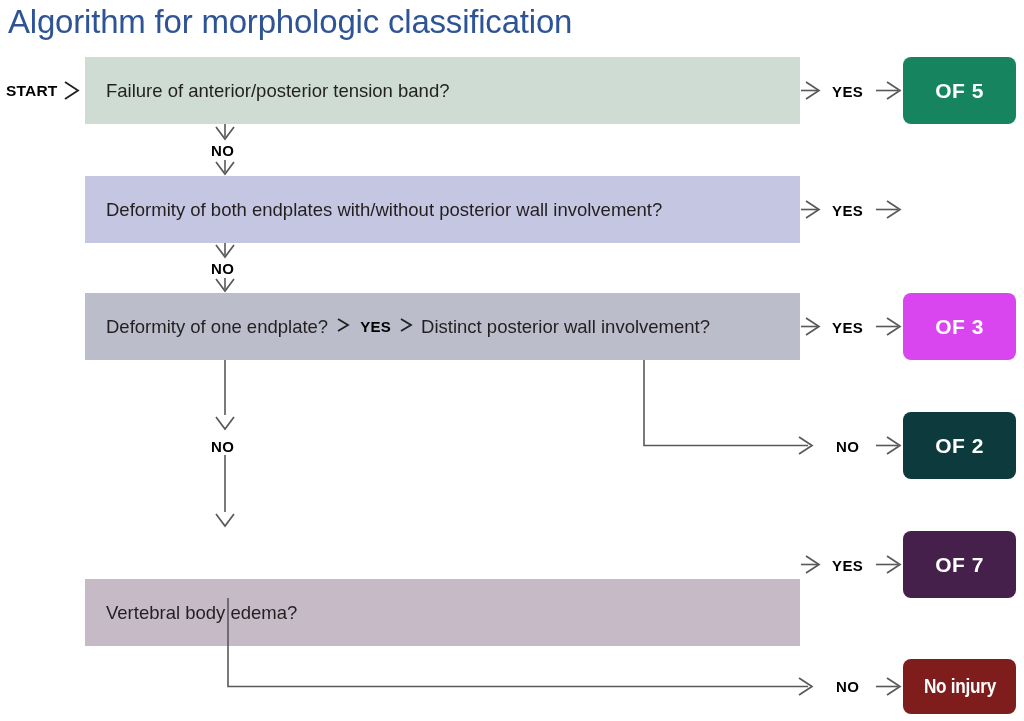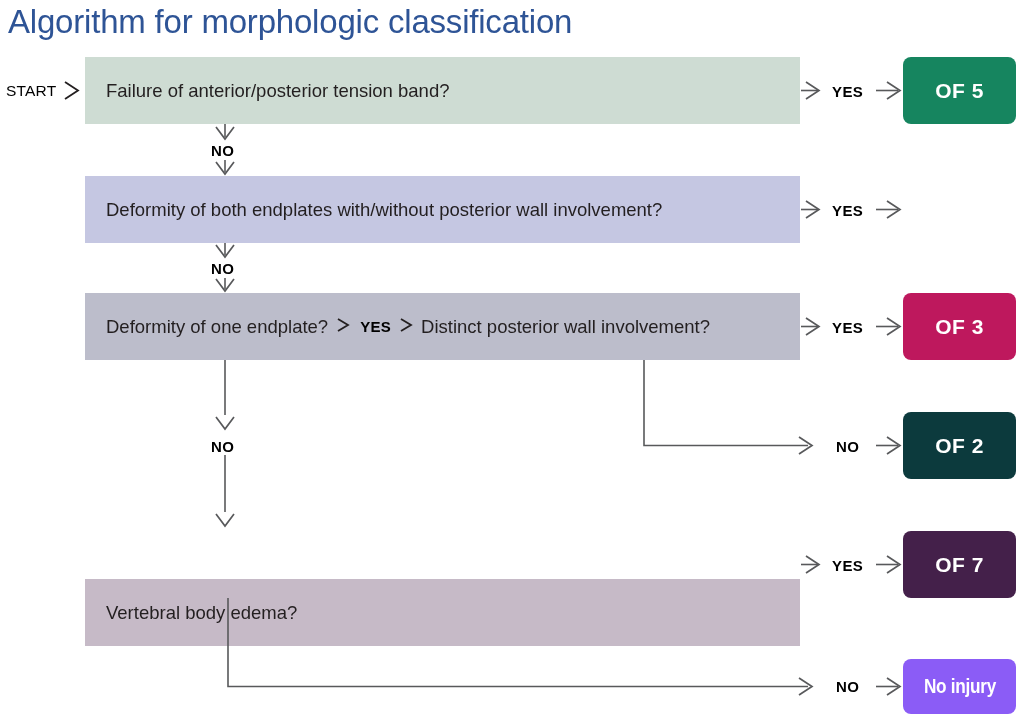--- a/index.html
+++ b/index.html
@@ -79,21 +79,21 @@
     position: absolute;
     font-size: 15px;
     font-weight: bold;
     color: #000000;
     letter-spacing: 0.4px;
     white-space: nowrap;
   }
   .start-label {
     position: absolute;
     font-size: 15.5px;
-    font-weight: normal;
+    font-weight: bold;
     color: #000000;
     letter-spacing: 0.2px;
     white-space: nowrap;
   }
   
   #wires {
     position: absolute;
     left: 0;
     top: 0;
     width: 1024px;
@@ -153,33 +153,33 @@
 
   <div class="qbox" style="top:531px; height:67px; background:#c6bac7;margin-top:48px;">
     <span class="qtext">Vertebral body edema?</span>
   </div>
 
   <div class="rbox" style="top:57px; height:67px; background:#16855f;">
     <span class="rlabel">OF 5</span>
   </div>
 
 
-  <div class="rbox" style="top:293px; height:67px; background:#be185d;">
+  <div class="rbox" style="top:293px; height:67px; background:#d946ef;">
     <span class="rlabel">OF 3</span>
   </div>
 
   <div class="rbox" style="top:412px; height:67px; background:#0c3a3d;">
     <span class="rlabel">OF 2</span>
   </div>
 
   <div class="rbox" style="top:531px; height:67px; background:#44204a;">
     <span class="rlabel">OF 7</span>
   </div>
 
-  <div class="rbox condensed" style="top:659px; height:55px; background:#8b5cf6;text-align:center;">
+  <div class="rbox condensed" style="top:659px; height:55px; background:#7f1d1d;text-align:center;">
     <span class="rlabel">No injury</span>
   </div>
 
   <div class="conn-label" style="left:832px; top:83px;">YES</div>
   <div class="conn-label" style="left:832px; top:202px;">YES</div>
   <div class="conn-label" style="left:832px; top:319px;">YES</div>
   <div class="conn-label" style="left:836px; top:438px;">NO</div>
   <div class="conn-label" style="left:832px; top:557px;">YES</div>
   <div class="conn-label" style="left:836px; top:678px;">NO</div>
 

